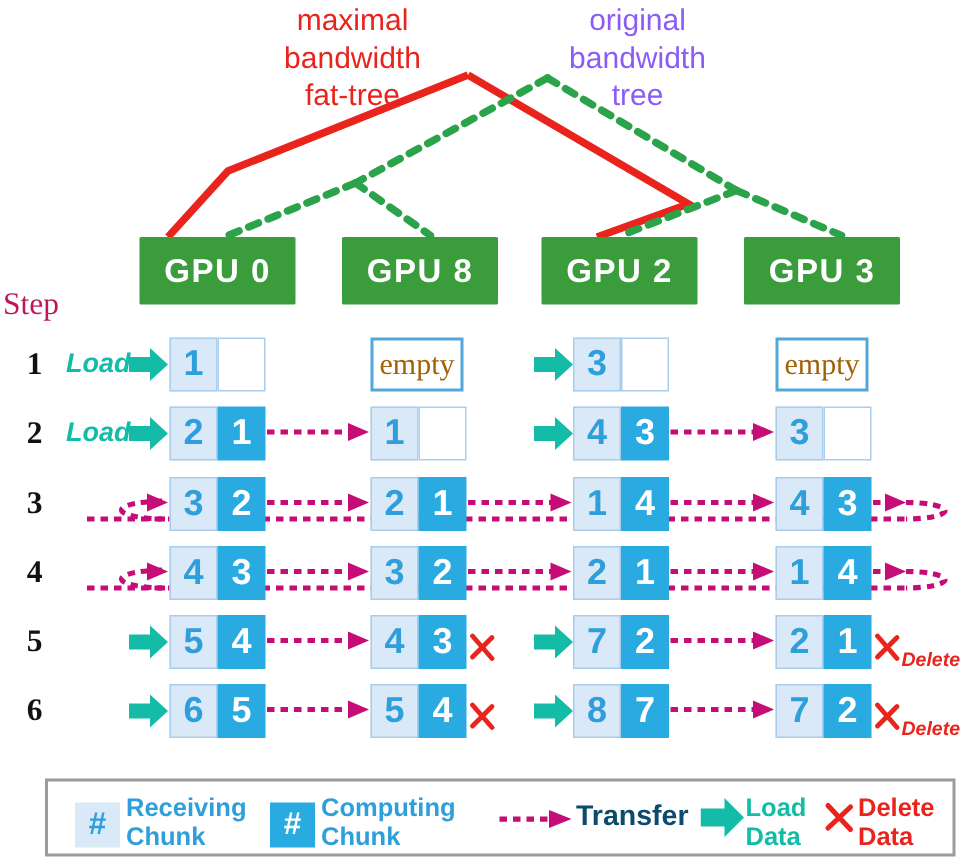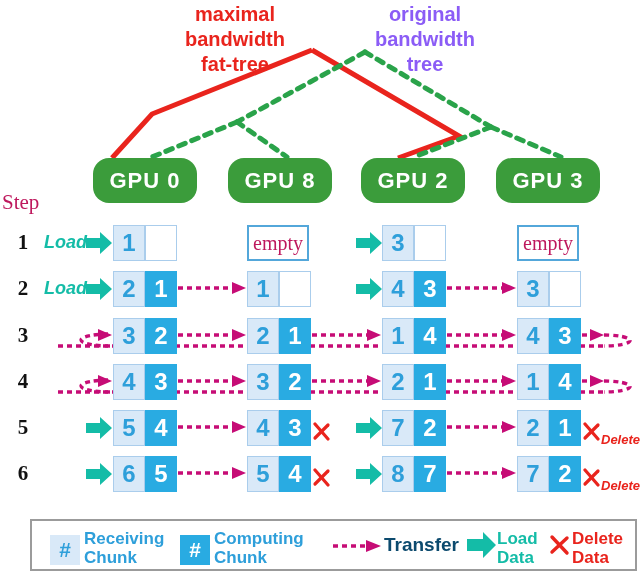--- a/index.html
+++ b/index.html
@@ -1,41 +1,41 @@
 <!DOCTYPE html>
 <html><head>
 <meta charset="utf-8">
 <style>
   html,body{margin:0;padding:0;background:#ffffff;}
   #canvas{position:relative;width:641px;height:572px;background:#ffffff;overflow:hidden;
           font-family:"Liberation Sans",sans-serif;}
   .abs{position:absolute;}
   svg{display:block;}
   
-  .tree-label{position:absolute;text-align:center;font-size:20px;line-height:25px;font-weight:700;}
+  .tree-label{position:absolute;text-align:center;font-size:20px;line-height:25px;font-weight:400;}
   .tree-label.red{color:#e9241d;}
   .tree-label.green{color:#8b5cf6;}
   
-  .gpu-box{position:absolute;width:104px;height:45px;background:#3b9c3b;border-radius:16px;
+  .gpu-box{position:absolute;width:104px;height:45px;background:#3b9c3b;border-radius:1px;
            color:#ffffff;font-weight:bold;font-size:22px;display:flex;align-items:center;justify-content:center;
            letter-spacing:1px;}
   
   .step-hdr{position:absolute;font-family:"Liberation Serif",serif;font-size:21px;color:#be185d;}
   .stepnum{position:absolute;font-family:"Liberation Serif",serif;font-size:21px;font-weight:bold;color:#111;
            width:30px;text-align:center;}
   
   .pair{position:absolute;display:flex;}
   .cell{width:32px;height:36px;display:flex;align-items:center;justify-content:center;
         font-weight:bold;font-size:24px;box-sizing:border-box;}
   .cell.recv{background:#d9e9f8;border:1px solid #aacdec;color:#2e9fda;}
   .cell.comp{background:#29abe2;color:#ffffff;}
   .cell.blank{background:#ffffff;border:1px solid #aacdec;}
   .emptybox{position:absolute;width:62px;height:36px;background:#ffffff;border:2px solid #53a7da;
             box-sizing:border-box;display:flex;align-items:center;justify-content:center;
-            font-family:"Liberation Serif",serif;font-size:20px;color:#be185d;}
+            font-family:"Liberation Serif",serif;font-size:20px;color:#a16207;}
   .loadtxt{position:absolute;color:#14bca7;font-style:italic;font-size:18px;font-weight:bold;width:40px;text-align:right;}
   .deletelbl{position:absolute;color:#e9241d;font-style:italic;font-weight:bold;font-size:13px;}
   .rowsvg{position:absolute;left:0;pointer-events:none;}
   .cells-layer{position:absolute;left:0;top:0;width:100%;height:100%;}
   
   .legend{position:absolute;left:30px;top:519px;width:607px;height:52px;border:2px solid #9b9b9b;
           box-sizing:border-box;background:#fff;}
   .lg-sq{position:absolute;width:30px;height:30px;display:flex;align-items:center;justify-content:center;
          font-weight:bold;font-size:21px;}
   .lg-sq.light{background:#d9e9f8;color:#2e9fda;}

